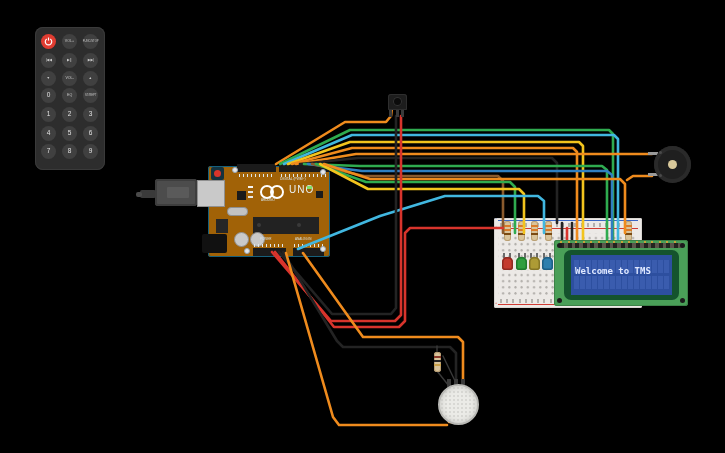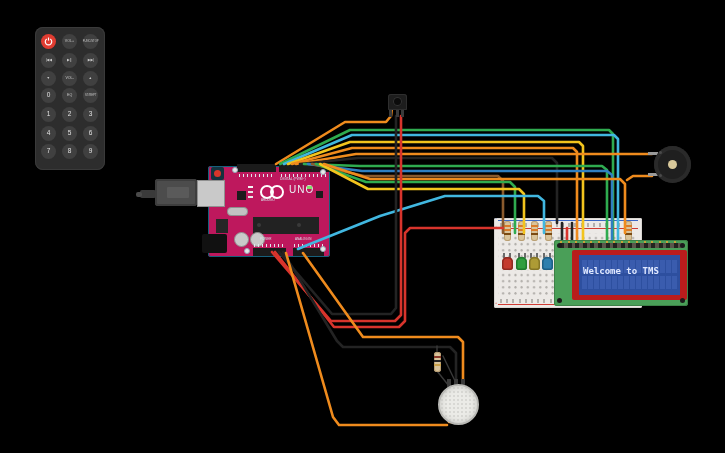--- a/index.html
+++ b/index.html
@@ -12,21 +12,21 @@
   #remote{left:35px;top:27px;width:70px;height:143px;background:#2d2d2d;border-radius:8px;
           box-shadow:inset 0 0 0 1px #3a3a3a;z-index:10;}
   .rbtn{position:absolute;width:15px;height:15px;border-radius:50%;background:#404040;
         color:#c9c9c9;display:flex;align-items:center;justify-content:center;
         font-size:6.5px;line-height:1;}
   .rbtn.small span{transform:scale(0.55);}
   .rbtn.tiny span{transform:scale(0.42);}
   .rbtn.num{color:#e3e3e3;}
 
   
-  #arduino{left:208px;top:166px;width:122px;height:91px;background:#be185d;border-radius:3px;
+  #arduino{left:208px;top:166px;width:122px;height:91px;background:#a16207;border-radius:3px;
            box-shadow:inset 0 0 0 1px #16607c;z-index:10;}
   .blk{position:absolute;background:#1b1b1b;}
   .ticks{position:absolute;height:3px;
          background:repeating-linear-gradient(90deg,#dfe9ee 0 1px,transparent 1px 4px);}
   .hole{position:absolute;width:4px;height:4px;border-radius:50%;background:#e8e8e8;border:1px solid #9ab;}
 
   
   #breadboard{left:494px;top:218px;width:148px;height:90px;background:#ece9e6;border-radius:2px;
               box-shadow:inset 0 0 0 1px #d8d5d1;z-index:10;}
   .dotgrid{position:absolute;background-image:radial-gradient(circle,#b3b0ac 1.1px,transparent 1.3px);
@@ -34,21 +34,21 @@
   .railholes{position:absolute;height:4px;
              background:repeating-linear-gradient(90deg,#b3b0ac 0 2px,transparent 2px 6.2px);}
 
   
   #lcd{left:554px;top:240px;width:134px;height:66px;background:#4a9f58;border-radius:3px;
        box-shadow:inset 0 0 0 1px #3c8147;z-index:40;}
   #lcd-pins{position:absolute;left:6px;top:3px;width:122px;height:5px;
             background:repeating-linear-gradient(90deg,#23251f 0 4px,#5a564a 4px 7.6px);}
   #lcd-pindots{position:absolute;left:6px;top:1px;width:122px;height:2px;
             background:repeating-linear-gradient(90deg,#c9a23a 0 2px,transparent 2px 7.6px);}
-  #lcd-screen{position:absolute;left:10px;top:10px;width:115px;height:50px;background:#b91c1c;border-radius:2px;margin-left:8px;}
+  #lcd-screen{position:absolute;left:10px;top:10px;width:115px;height:50px;background:#14532d;border-radius:7px;}
   #lcd-panel{position:absolute;left:7px;top:5px;width:101px;height:40px;background:#2d4f9f;}
   .lcd-row{position:absolute;left:3px;width:95px;height:13px;
            background:repeating-linear-gradient(90deg,#3a5cae 0 5px,#2d4f9f 5px 6px);}
   #lcd-text{position:absolute;left:4px;top:11px;font-family:"DejaVu Sans Mono",monospace;
             font-size:9px;font-weight:bold;color:#dfe8ff;letter-spacing:0px;}
   .screwhole{position:absolute;width:5px;height:5px;border-radius:50%;background:#1c1c1c;}
 
   
   .resistor{position:absolute;width:7px;background:#d9c49c;border-radius:3px;
             box-shadow:inset 0 0 0 1px #b99f73;z-index:22;}

